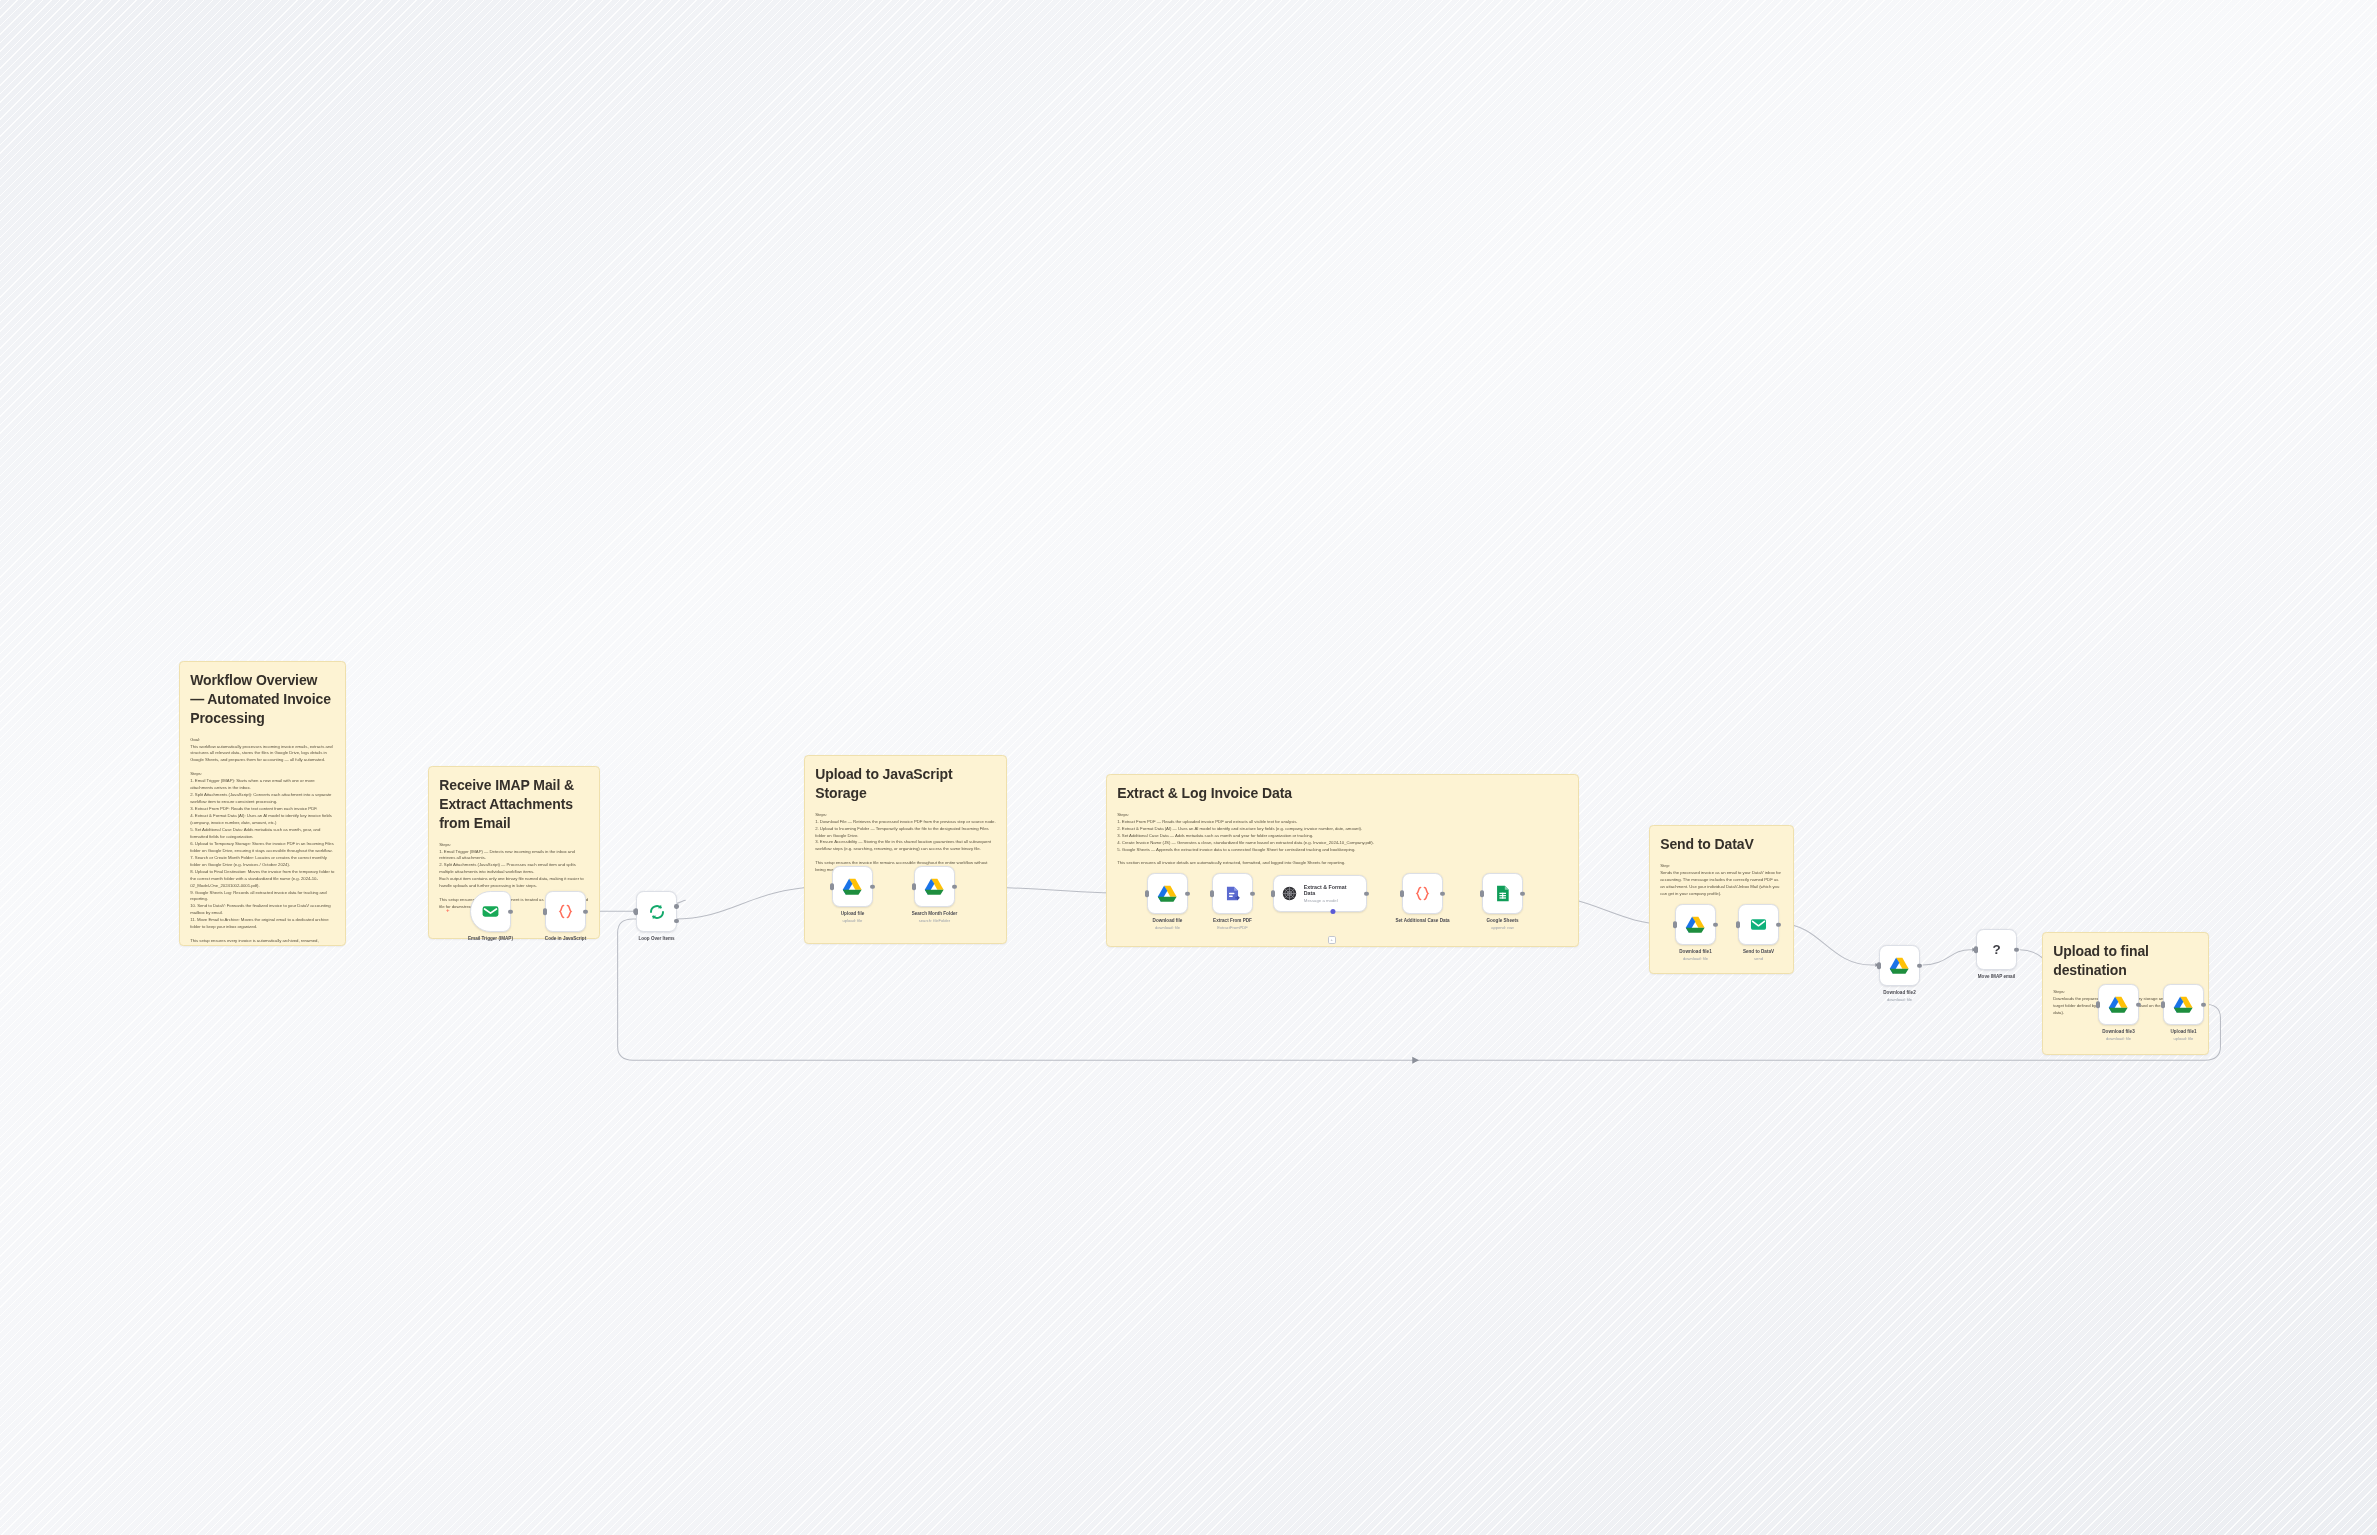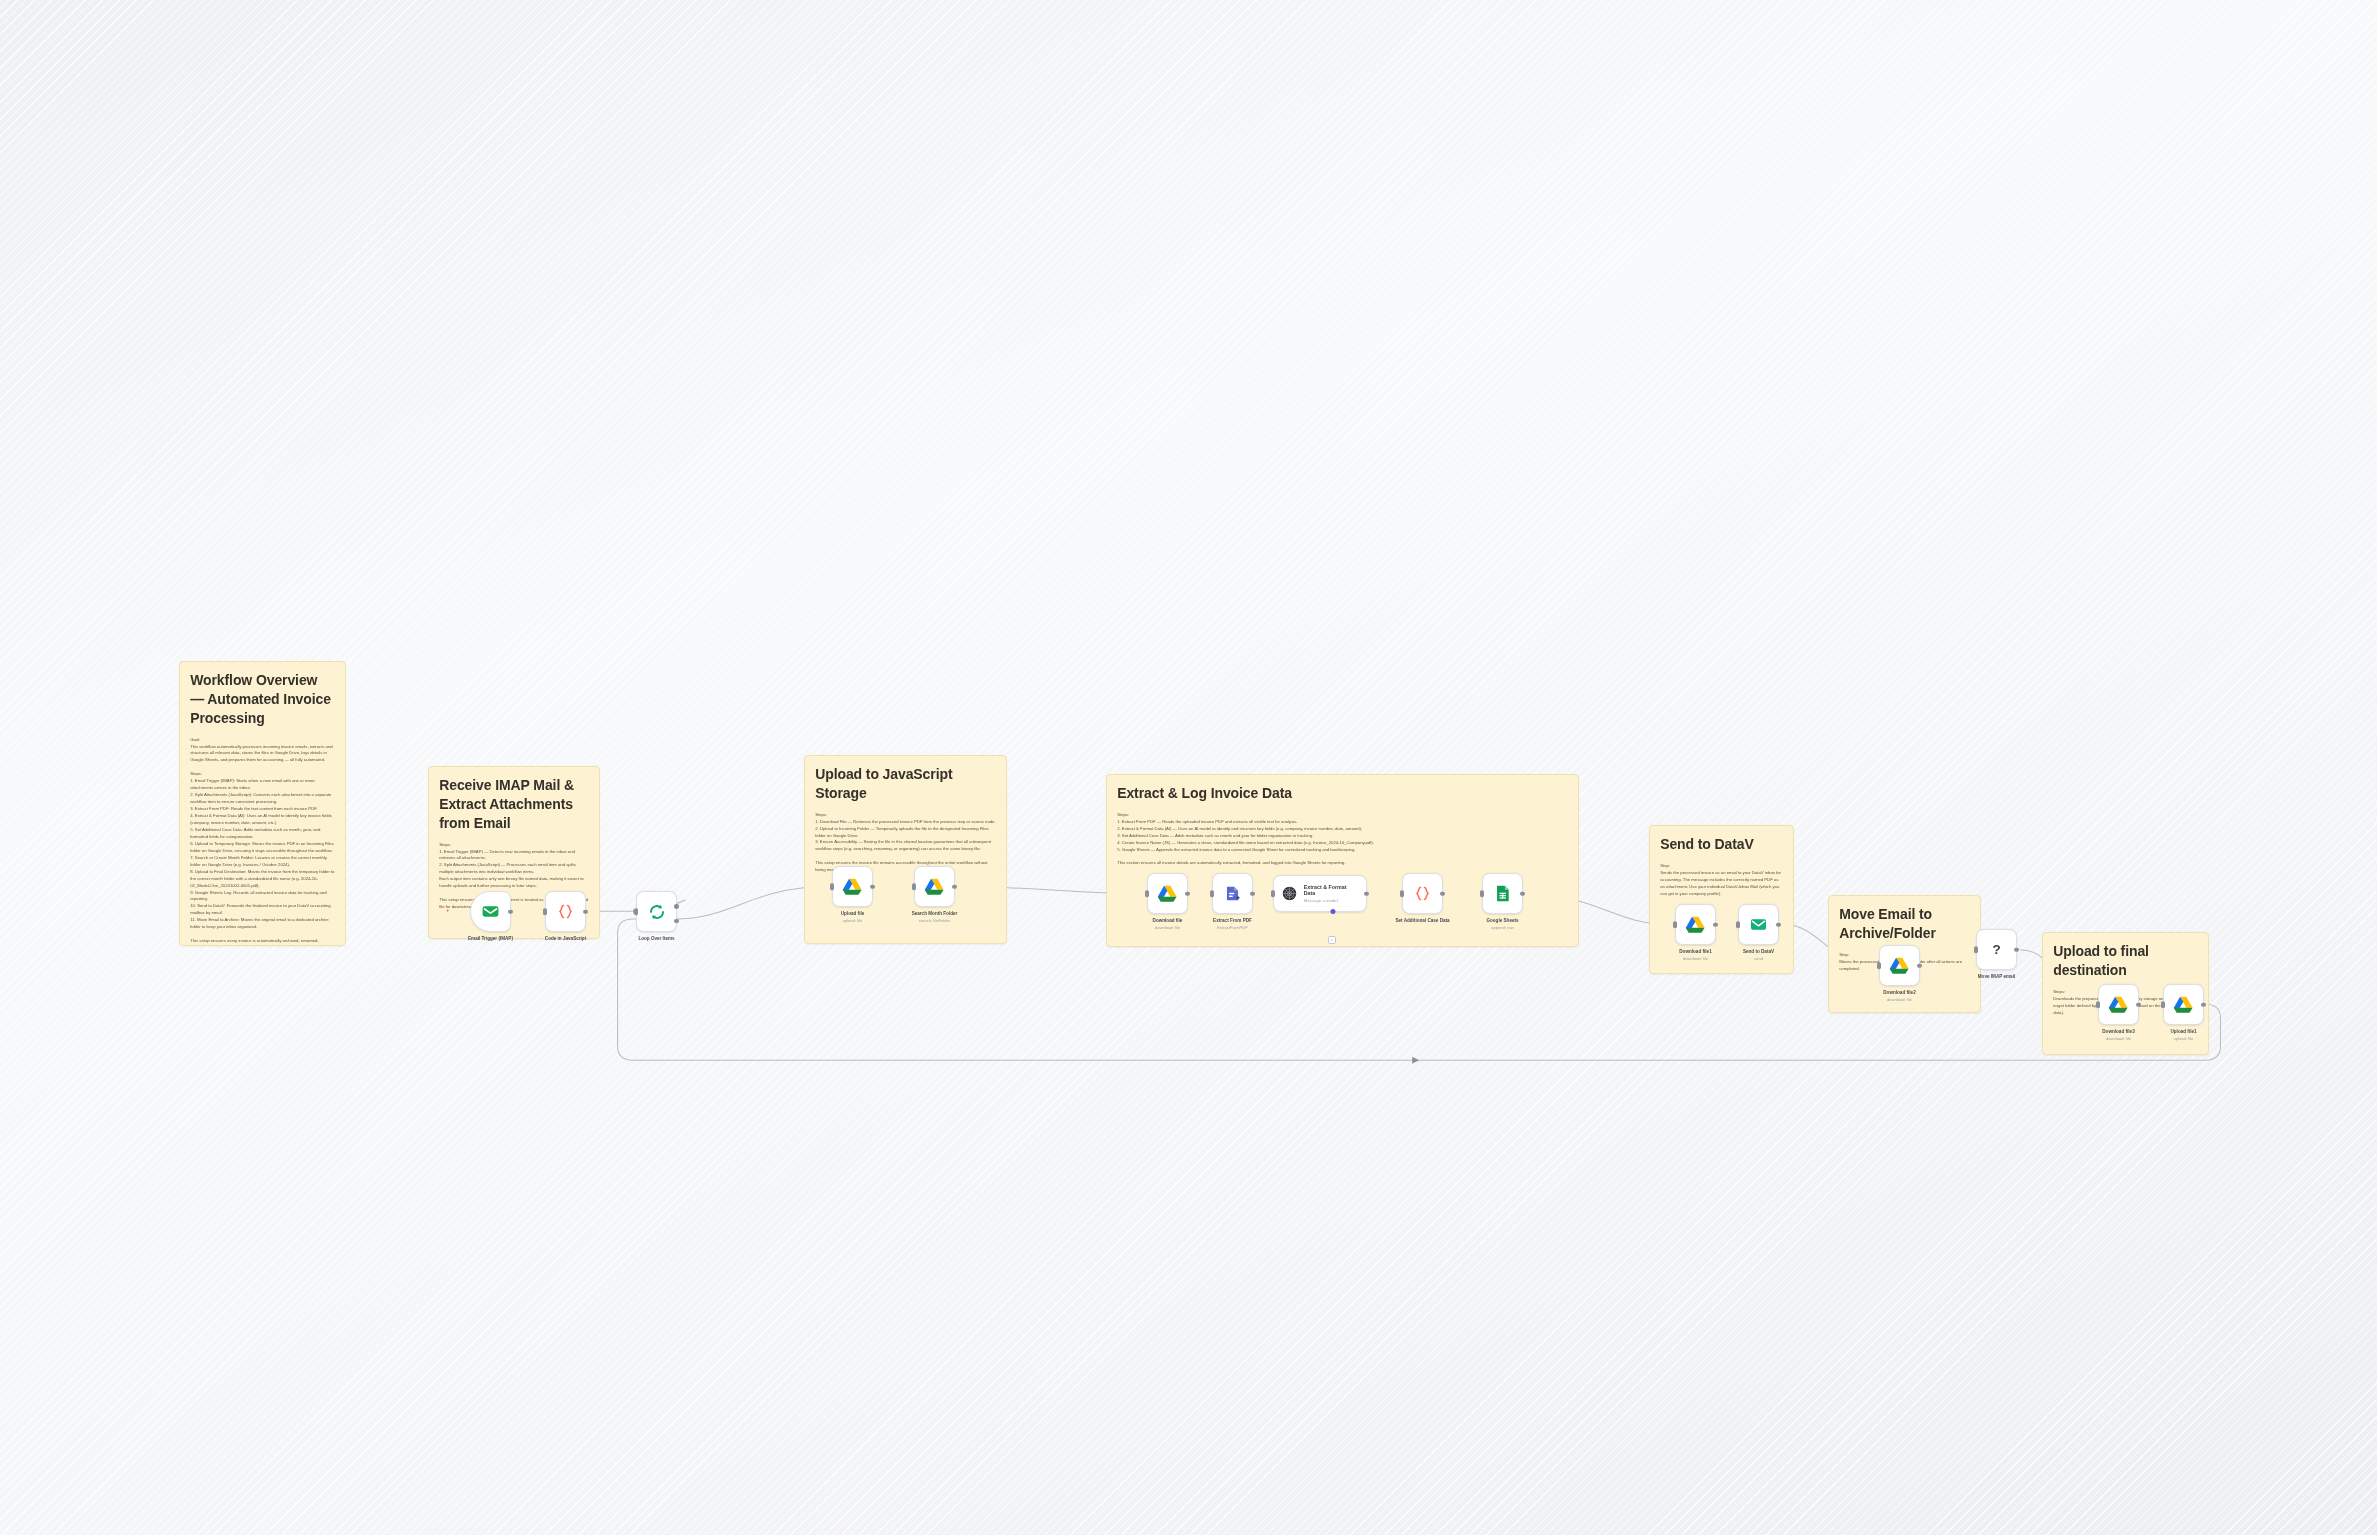--- a/index.html
+++ b/index.html
@@ -244,25 +244,20 @@
 
 This section ensures all invoice details are automatically extracted, formatted, and logged into Google Sheets for reporting.</div>
   </div>
 
   <div class="note" style="left:1649px; top:825px; width:145px; height:149px;">
     <div class="note-title">Send to DataV</div>
     <div class="note-body">Step:
 Sends the processed invoice as an email to your DataV inbox for accounting. The message includes the correctly named PDF as an attachment. Use your individual DataV-Inbox Mail (which you can get in your company profile).</div>
   </div>
 
-  <div class="note" style="left:1828px; top:895px; width:153px; height:118px;">
-    <div class="note-title">Move Email to Archive/Folder</div>
-    <div class="note-body">Step:
-Moves the processed email to a specific folder after all actions are completed.</div>
-  </div>
 
   <div class="note" style="left:2042px; top:932px; width:167px; height:123px;">
     <div class="note-title">Upload to final destination</div>
     <div class="note-body">Steps:
 Downloads the prepared file from the temporary storage and uploads it to the target folder defined by the month and year (based on the extracted invoice data).</div>
   </div>
 
   <span class="plus-stub" style="left:446px; top:907px;">+</span>
 
   <div class="node trigger" style="left:470px; top:891px;">

